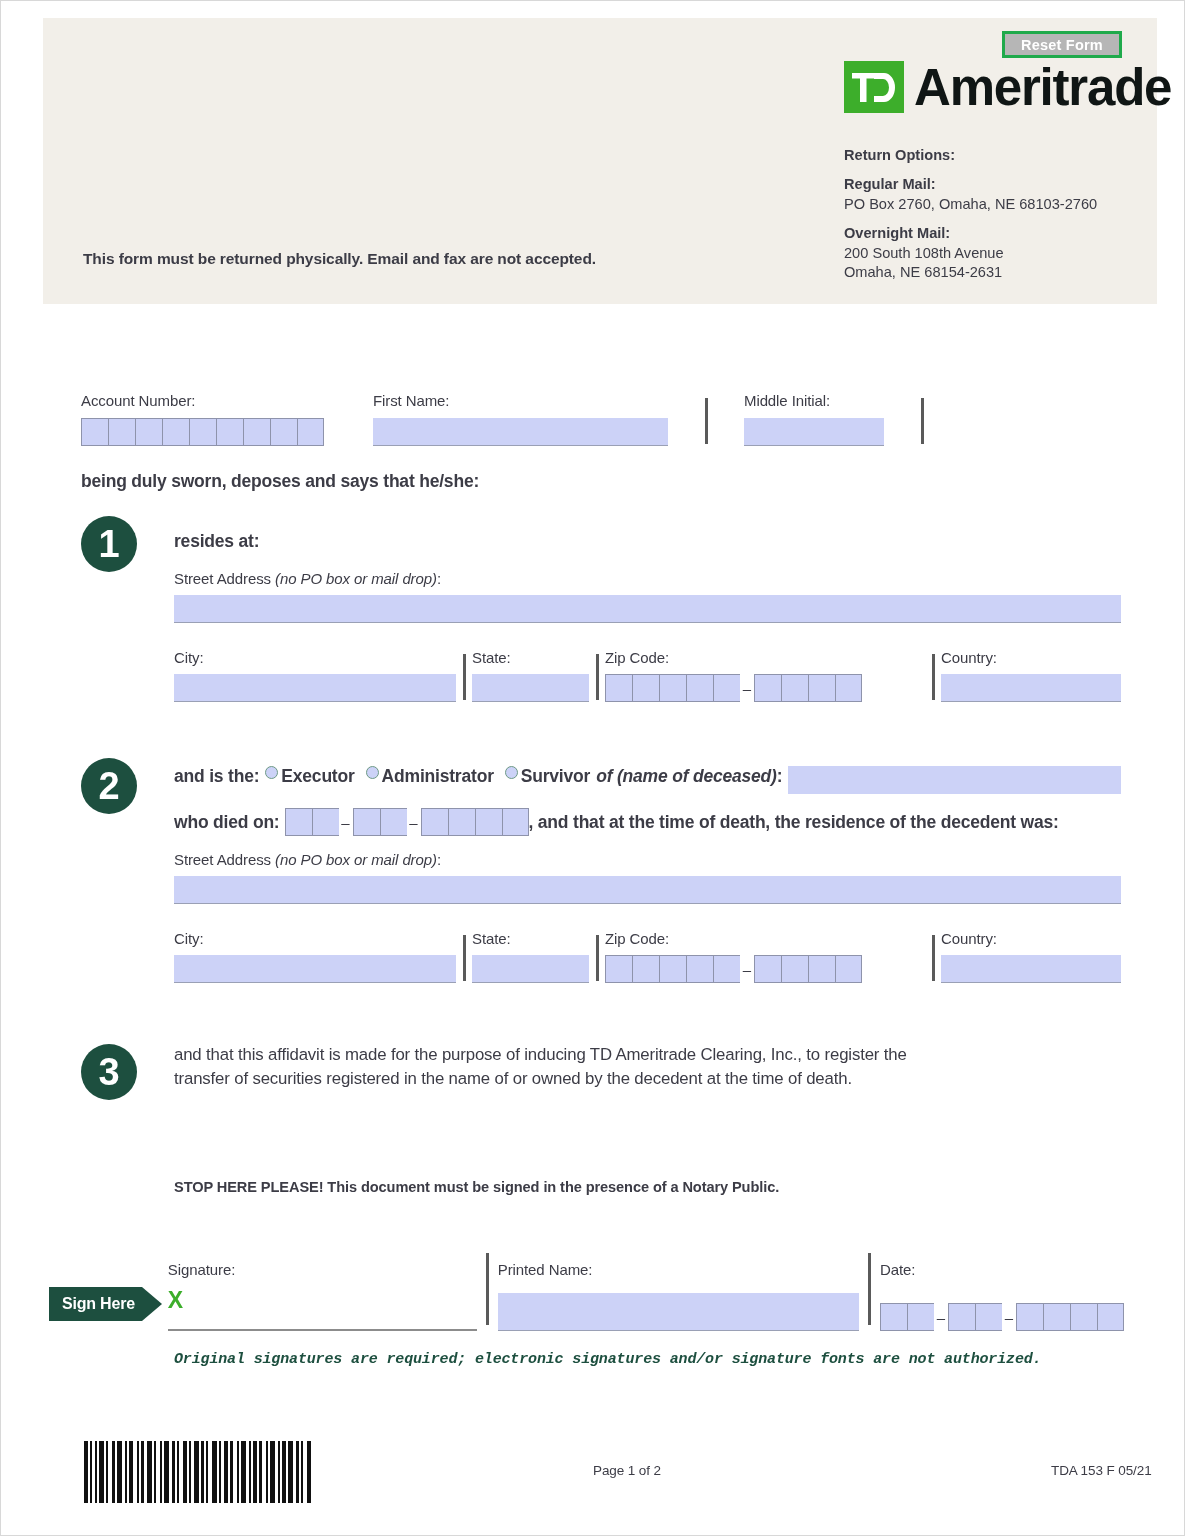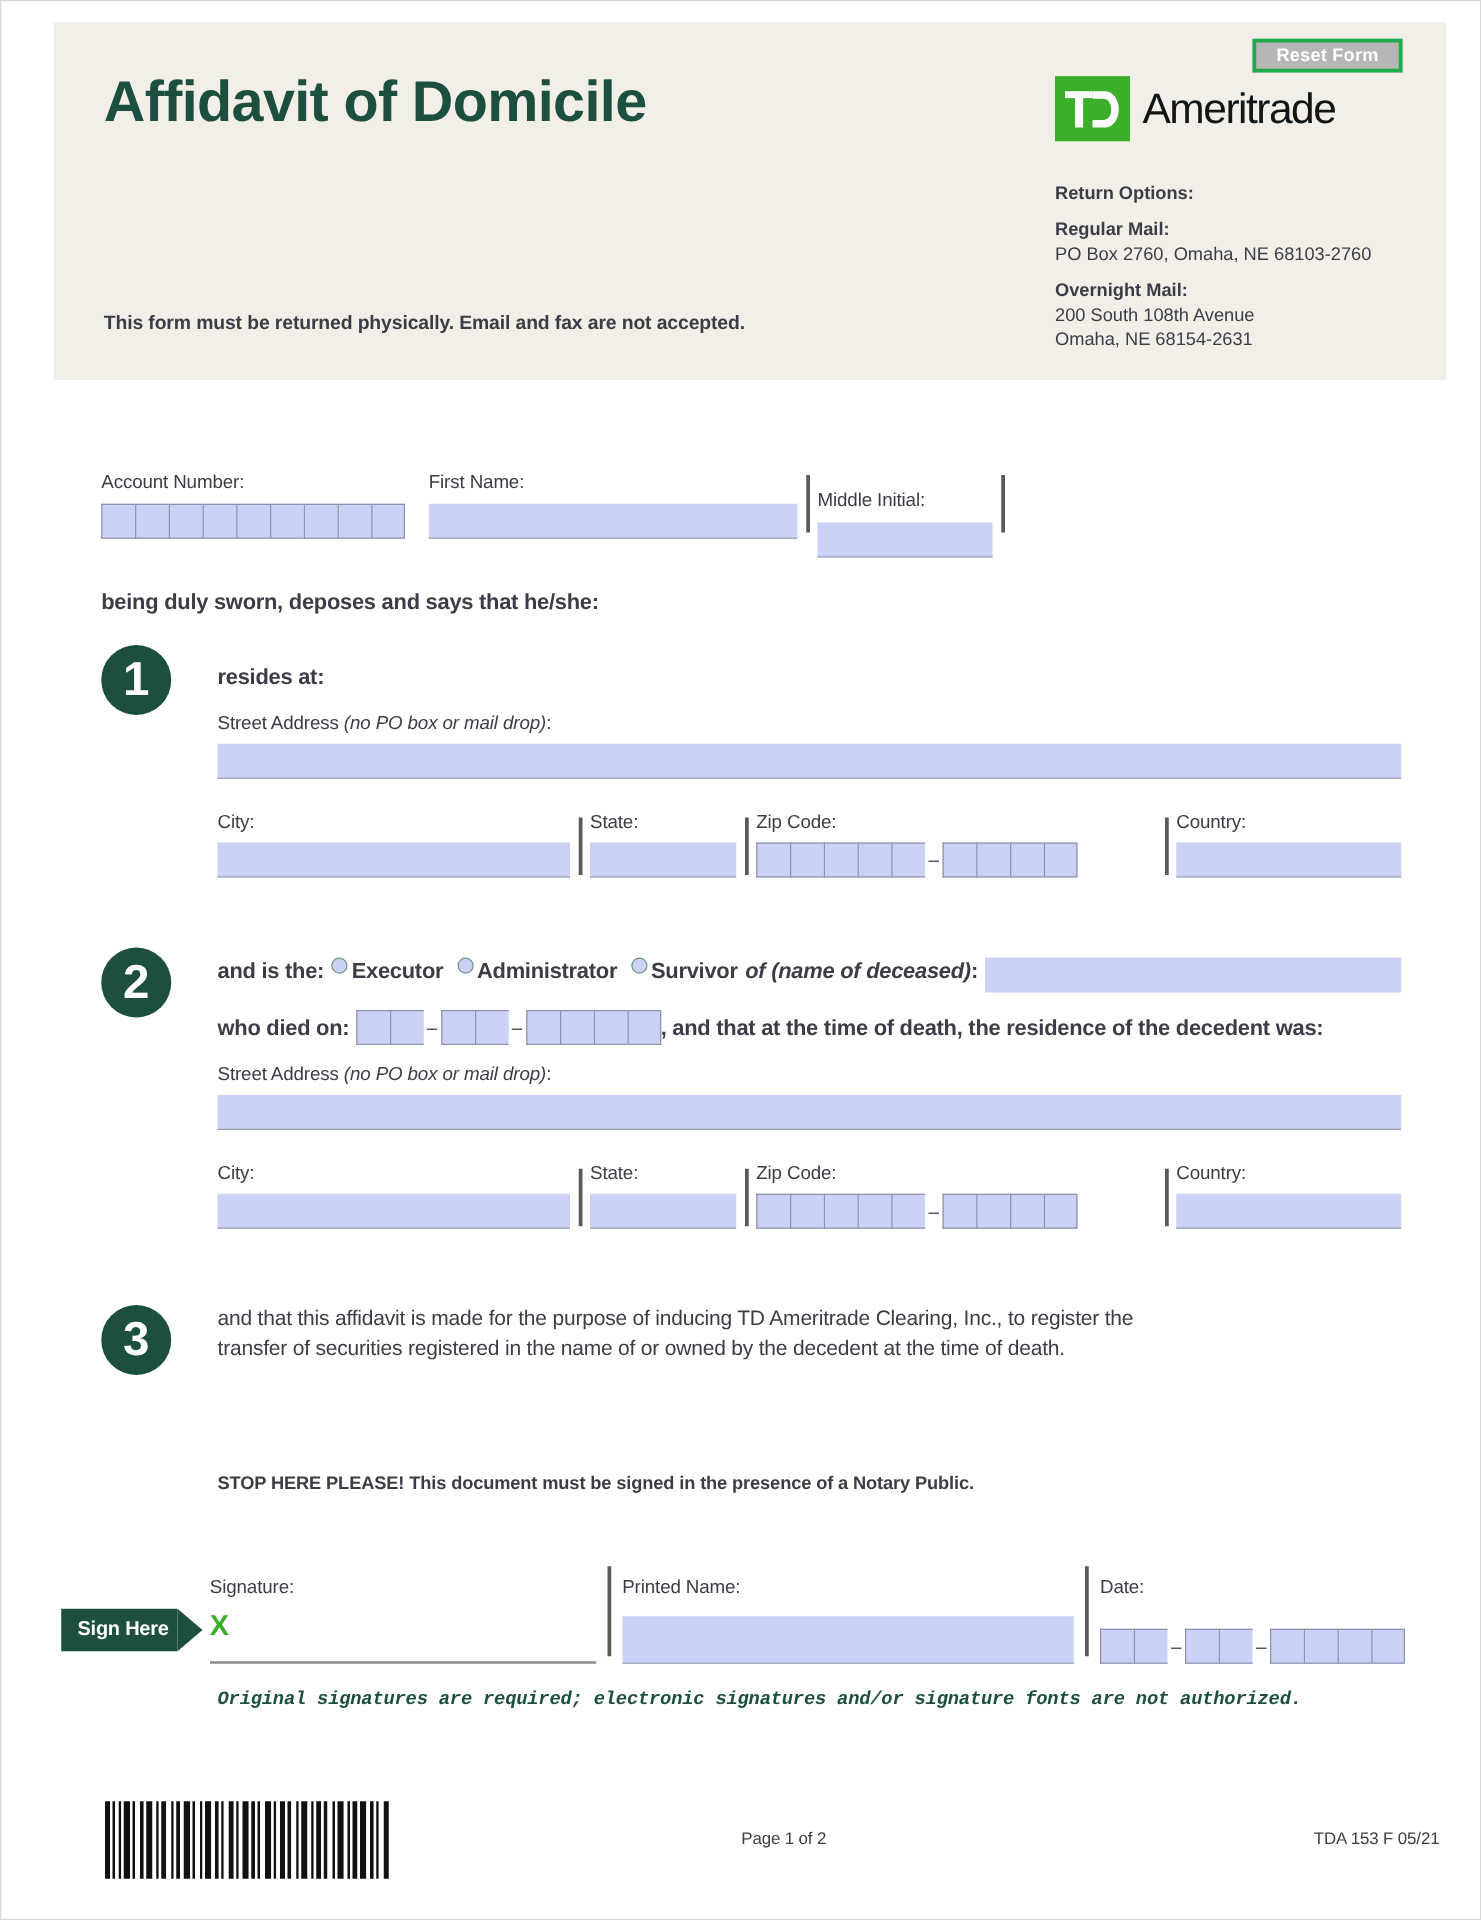--- a/index.html
+++ b/index.html
@@ -80,22 +80,22 @@
     gap: 10px;
   }
   .brand-mark {
     width: 60px;
     height: 52px;
     background: #3dae2b;
     position: relative;
   }
   .brand-mark svg { position: absolute; inset: 0; }
   .brand-text {
-    font-size: 34px;
-    font-weight: normal;
+    font-size: 51px;
+    font-weight: bold;
     color: #101615;
     letter-spacing: -1.2px;
     line-height: 1;
   }
 
   
   .return-opts {
     position: absolute;
     left: 801px;
     top: 128px;
@@ -243,21 +243,20 @@
 
   .barcode { display: flex; align-items: flex-end; height: 62px; }
   .barcode i { display: block; background: #111; height: 62px; }
 </style>
 </head>
 <body>
 
 <div class="page">
 
   <div class="header-band">
-    <div class="form-title">Affidavit of Domicile</div>
     <div class="return-note">This form must be returned physically. Email and fax are not accepted.</div>
 
     <div class="reset-form-btn">Reset Form</div>
 
     <div class="brand">
       <div class="brand-mark">
         <svg viewBox="0 0 60 52" width="60" height="52" aria-hidden="true">
           <rect x="0" y="0" width="60" height="52" fill="#3dae2b"></rect>
           <g fill="#ffffff">
             <rect x="8" y="12" width="22" height="5.5"></rect>
@@ -275,21 +274,21 @@
       <div class="ro-head">Regular Mail:</div>
       <div>PO Box 2760, Omaha, NE 68103-2760</div>
       <div class="ro-gap"></div>
       <div class="ro-head">Overnight Mail:</div>
       <div>200 South 108th Avenue</div>
       <div>Omaha, NE 68154-2631</div>
     </div>
   </div>
 
   <div style="position:absolute; left:80px; top:360px; width:1040px;">
-    <div style="display:flex; align-items:center;">
+    <div style="display:flex; align-items:flex-end;gap:30px;">
 
       <div style="width:262px;">
         <div class="lbl">Account Number:</div>
         <div style="height:9px"></div>
         <div class="cells">
           <div class="cell"></div>
           <div class="cell"></div>
           <div class="cell"></div>
           <div class="cell"></div>
           <div class="cell"></div>

